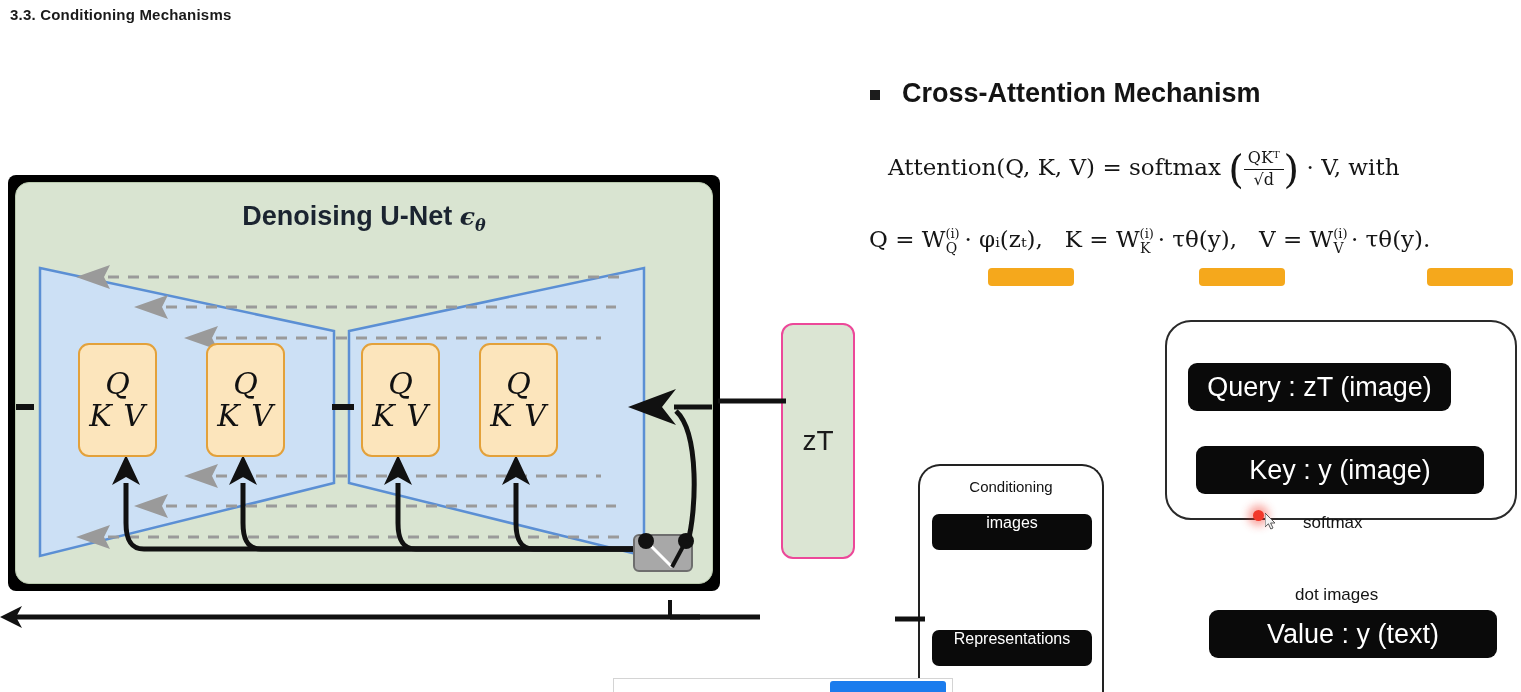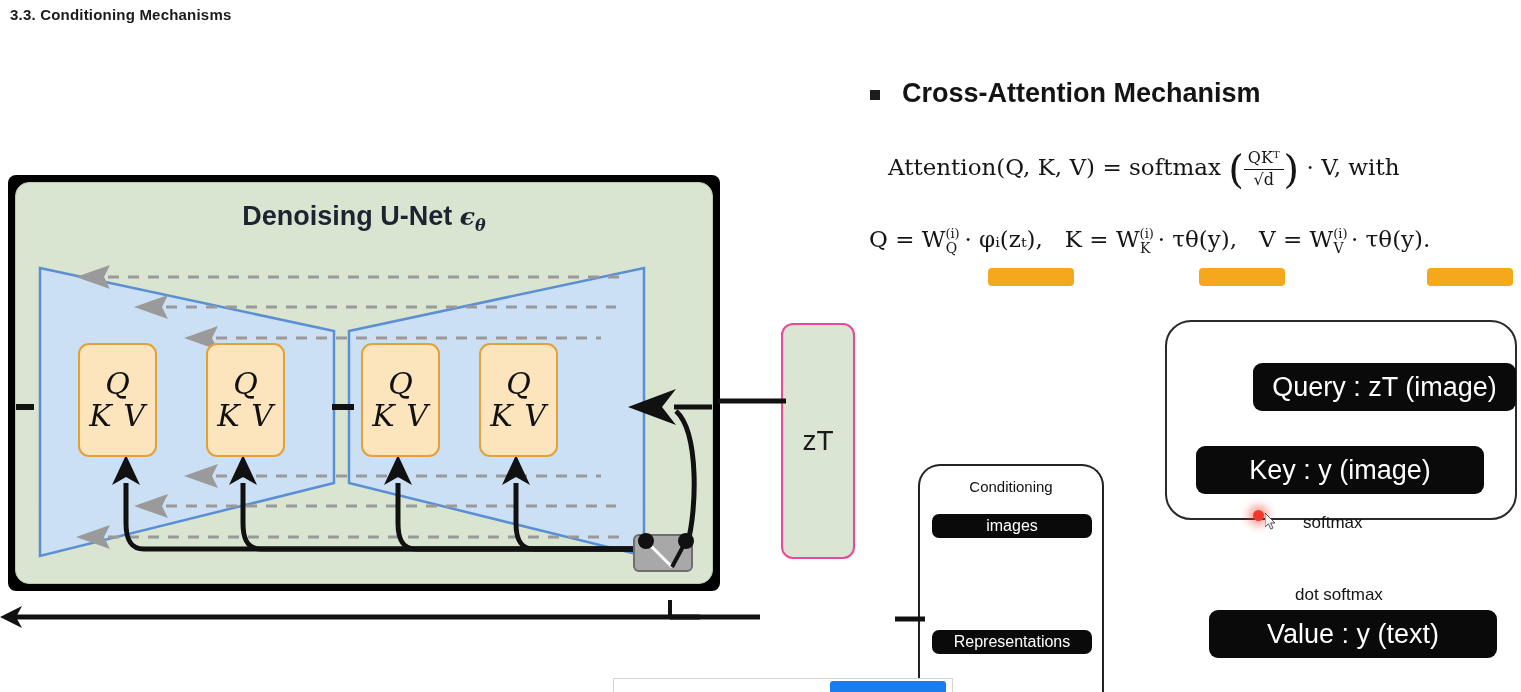--- a/index.html
+++ b/index.html
@@ -33,23 +33,23 @@
       border:2px solid #ec4899;border-radius:12px;
       display:flex;align-items:center;justify-content:center;
       font-size:28px;color:#1b1b1b;margin-top:35px;}
 
   
   #conditioning-panel{left:918px;top:464px;width:186px;height:228px;
       background:#fff;border:2px solid #222;border-top-left-radius:22px;
       border-top-right-radius:22px;border-bottom:none;box-sizing:border-box;}
   #conditioning-title{position:absolute;left:0;right:0;top:12px;text-align:center;
       font-size:15px;color:#111;}
-  .cond-pill{position:absolute;left:12px;width:160px;height:24px;background:#0a0a0a;
+  .cond-pill{position:absolute;left:12px;width:160px;height:36px;background:#0a0a0a;
       border-radius:7px;color:#fff;font-size:16px;
-      display:flex;align-items:center;justify-content:center;}
+      display:flex;justify-content:center;}
 
   
   #bottom-dialog{left:613px;top:678px;width:340px;height:30px;background:#fff;
       border:1px solid #d4d4d4;box-sizing:border-box;}
   #bottom-dialog-button{left:830px;top:681px;width:116px;height:24px;background:#1b7ced;
       border-radius:3px;}
 
   
   #cross-attention-heading{left:869px;top:78px;font-size:27px;font-weight:bold;color:#141414;}
   #bullet-square{left:870px;top:90px;width:10px;height:10px;background:#1c1c1c;}
@@ -59,21 +59,21 @@
   .frac .num{display:block;border-bottom:1.3px solid #151515;padding:0 4px 1px;}
   .frac .den{display:block;padding:1px 4px 0;}
   .paren{font-size:40px;vertical-align:middle;font-weight:300;}
   .hl{position:absolute;height:18px;background:#f5a81c;border-radius:4px;}
 
   
   #qk-panel{left:1165px;top:320px;width:352px;height:200px;background:#fff;
       border:2px solid #2a2a2a;border-radius:26px;box-sizing:border-box;}
   .blackbox{position:absolute;background:#0a0a0a;border-radius:9px;color:#fff;
       display:flex;align-items:center;justify-content:center;}
-  #query-box{left:1253px;top:363px;width:263px;height:48px;font-size:27px;}
+  #query-box{left:1188px;top:363px;width:263px;height:48px;font-size:27px;}
   #key-box{left:1196px;top:446px;width:288px;height:48px;font-size:27px;}
   #softmax-label{left:1303px;top:513px;font-size:17px;color:#141414;}
   #click-dot{left:1253px;top:510px;width:11px;height:11px;border-radius:50%;background:#f2382a;
       box-shadow:0 0 9px 5px rgba(242,56,42,.45);}
   #cursor-pointer{left:1265px;top:513px;width:13px;height:18px;}
   #dot-product-label{left:1295px;top:585px;font-size:17px;color:#141414;}
   #value-box{left:1209px;top:610px;width:288px;height:48px;font-size:27px;}
 </style>
 </head>
 <body>
@@ -221,16 +221,16 @@
 </div>
 <div class="abs blackbox" id="key-box">
   <span>Key : y (image)</span>
 </div>
 <div class="abs" id="click-dot"></div>
 <svg class="abs" id="cursor-pointer" viewBox="0 0 13 18">
   <polygon points="0,0 0,14 3.4,10.8 5.8,16 8,15 5.6,10 10,10" fill="#f4f4f4" stroke="#585858" stroke-width="1"></polygon>
 </svg>
 <div class="abs" id="softmax-label">softmax</div>
 
-<div class="abs" id="dot-product-label">dot softmax</div>
+<div class="abs" id="dot-product-label">dot images</div>
 <div class="abs blackbox" id="value-box">
   <span>Value : y (text)</span>
 </div>
 
 </body></html>

